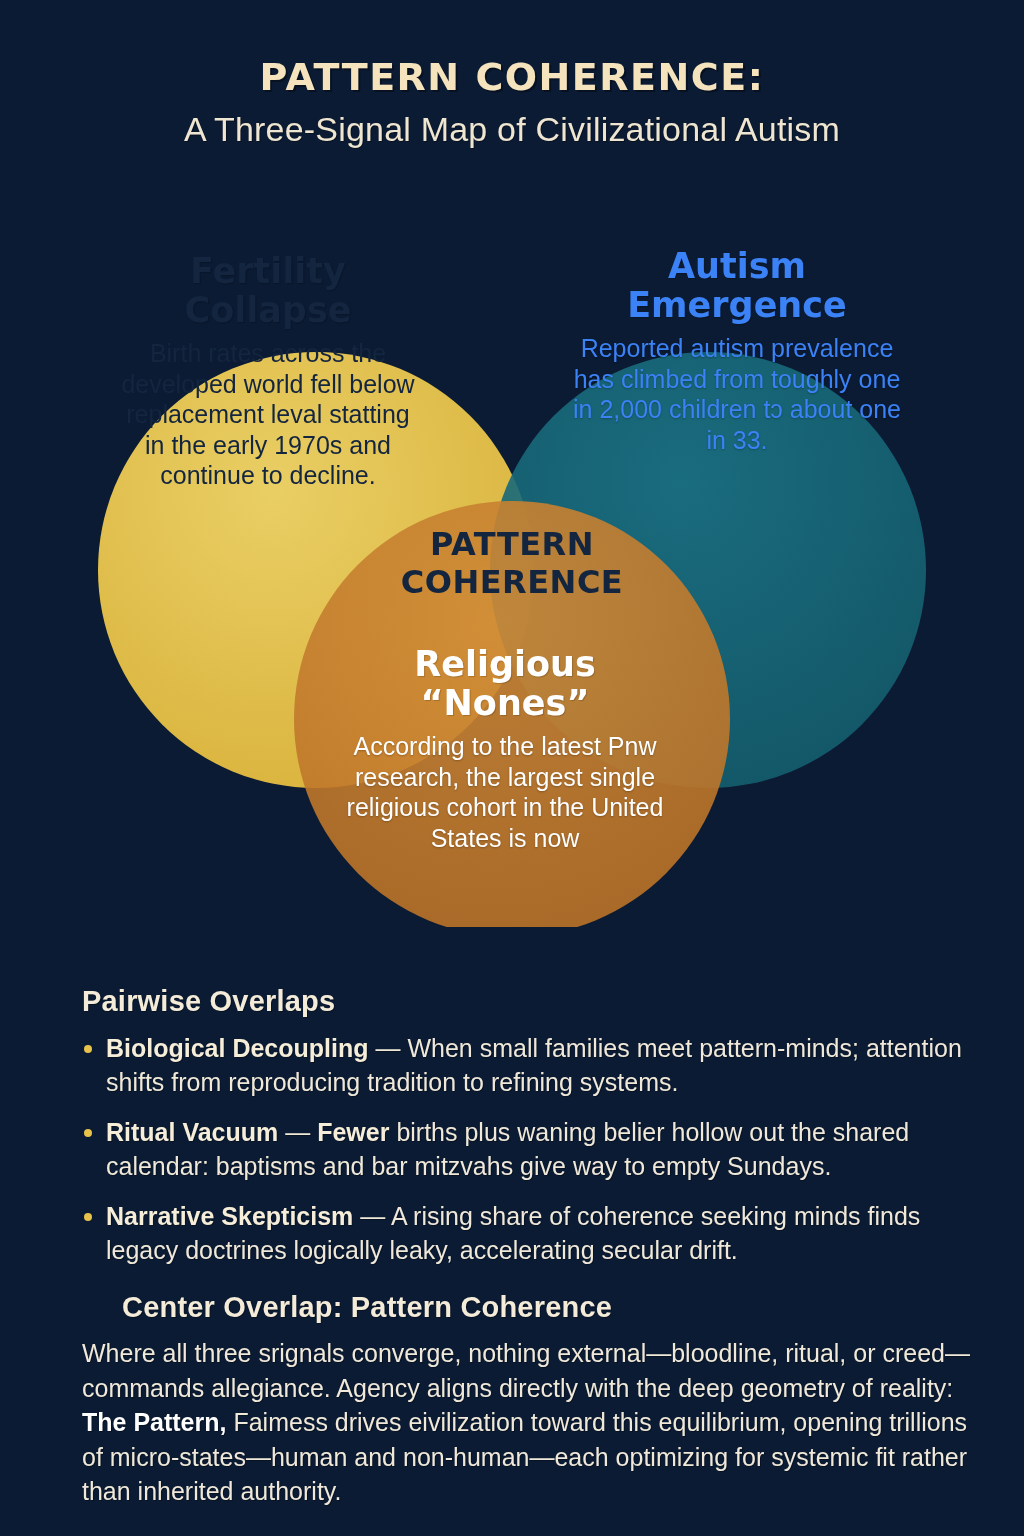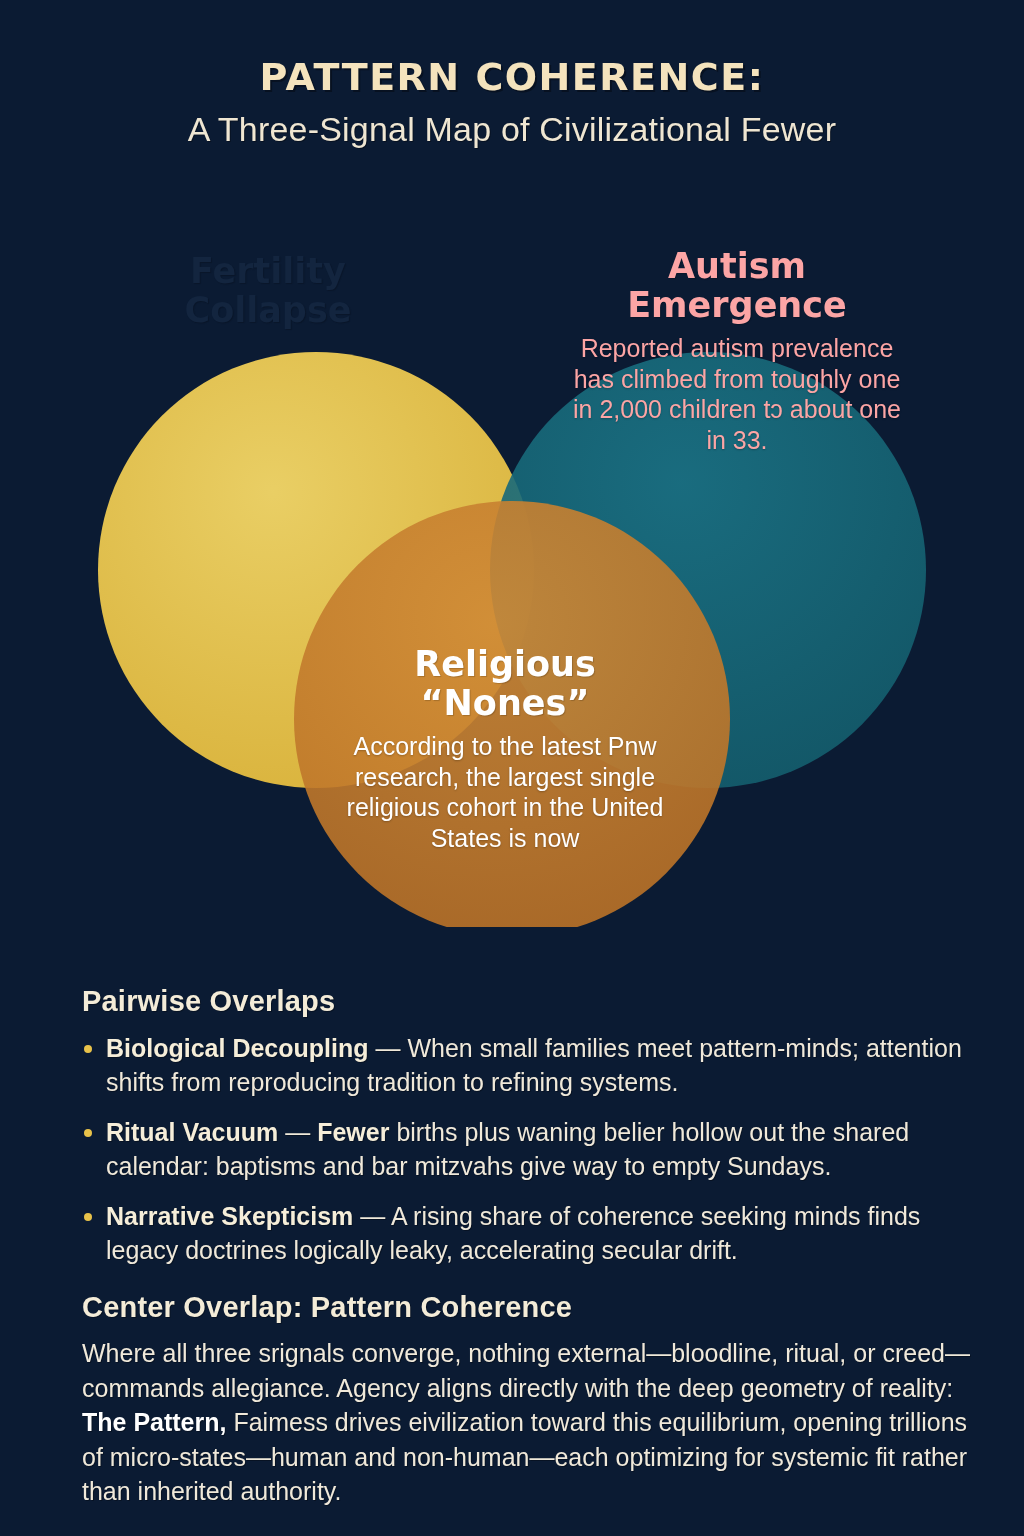--- a/index.html
+++ b/index.html
@@ -70,21 +70,21 @@
   .lobe-body {
     font-family: "Liberation Sans", sans-serif;
     font-size: 25px;
     line-height: 1.22;
     margin: 0;
   }
 
   
   #lobe-fertility { left: 118px; top: 95px; width: 300px; color: #13253f; }
   
-  #lobe-autism { left: 572px; top: 90px; width: 330px; color: #fca5a5; }
+  #lobe-autism { left: 572px; top: 90px; width: 330px; color: #3b82f6; }
   #lobe-autism .lobe-body { text-shadow: 0 1px 2px rgba(0,0,0,.25); }
   
   #lobe-religious { left: 330px; top: 488px; width: 350px; color: #ffffff; }
   #lobe-religious .lobe-body { text-shadow: 0 1px 2px rgba(0,0,0,.25); }
 
   .center-label {
     position: absolute;
     left: 362px;
     top: 368px;
     width: 300px;
@@ -139,39 +139,40 @@
   }
   .term {
     font-weight: bold;
     color: #f6eed9;
   }
   .center-section {
     margin-top: 24px;
   }
   .center-section .section-heading {
     margin-bottom: 12px;
+    margin-left: 40px;
   }
   .center-para {
     font-size: 25px;
     line-height: 1.38;
     color: #f0e9da;
     margin: 0;
     text-shadow: 1px 1px 0 rgba(0,0,0,.3);
   }
   .pattern-accent {
     color: #ffffff;
     font-weight: bold;
   }
 </style>
 </head>
 <body>
 
 <div class="header">
   <h1 class="title">PATTERN COHERENCE:</h1>
-  <h2 class="subtitle">A Three-Signal Map of Civilizational Fewer</h2>
+  <h2 class="subtitle">A Three-Signal Map of Civilizational Autism</h2>
 </div>
 
 <div class="venn">
   <svg width="1024" height="770" viewBox="0 0 1024 770">
     <defs>
       <radialGradient id="gradYellow" cx="40%" cy="32%" r="78%">
         <stop offset="0%" stop-color="#f0d466"></stop>
         <stop offset="100%" stop-color="#dfb63a"></stop>
       </radialGradient>
       <radialGradient id="gradTeal" cx="44%" cy="30%" r="80%">
@@ -188,38 +189,43 @@
       <circle cx="708" cy="413" r="218" fill="url(#gradTeal)" opacity="0.90"></circle>
       <circle cx="512" cy="562" r="218" fill="url(#gradOrange)" opacity="0.90"></circle>
     </g>
   </svg>
 
   <div class="lobe-text" id="lobe-fertility">
     <div class="lobe-heading">
       <span>Fertility</span><br>
       <span>Collapse</span>
     </div>
+    <p class="lobe-body">Birth rates across the developed world fell below replacement leval statting in the early 1970s and continue to decline.</p>
   </div>
 
   <div class="lobe-text" id="lobe-autism">
     <div class="lobe-heading">
       <span>Autism</span><br>
       <span>Emergence</span>
     </div>
     <p class="lobe-body">Reported autism prevalence has climbed from toughly one in 2,000 children tɔ about one in 33.</p>
   </div>
 
   <div class="lobe-text" id="lobe-religious">
     <div class="lobe-heading">
       <span>Religious</span><br>
       <span>“Nones”</span>
     </div>
     <p class="lobe-body">According to the latest Pnw research, the largest single religious cohort in the United States is now</p>
   </div>
 
+  <div class="center-label">
+    <span>PATTERN</span><br>
+    <span>COHERENCE</span>
+  </div>
 </div>
 
 <div class="lower">
 
   <h3 class="section-heading">Pairwise Overlaps</h3>
 
   <ul class="overlaps">
     <li>
       <span class="dot"></span>
       <span class="term">Biological Decoupling</span><span> — </span><span>When small families meet pattern-minds; attention shifts from reproducing tradition to refining systems.</span>

